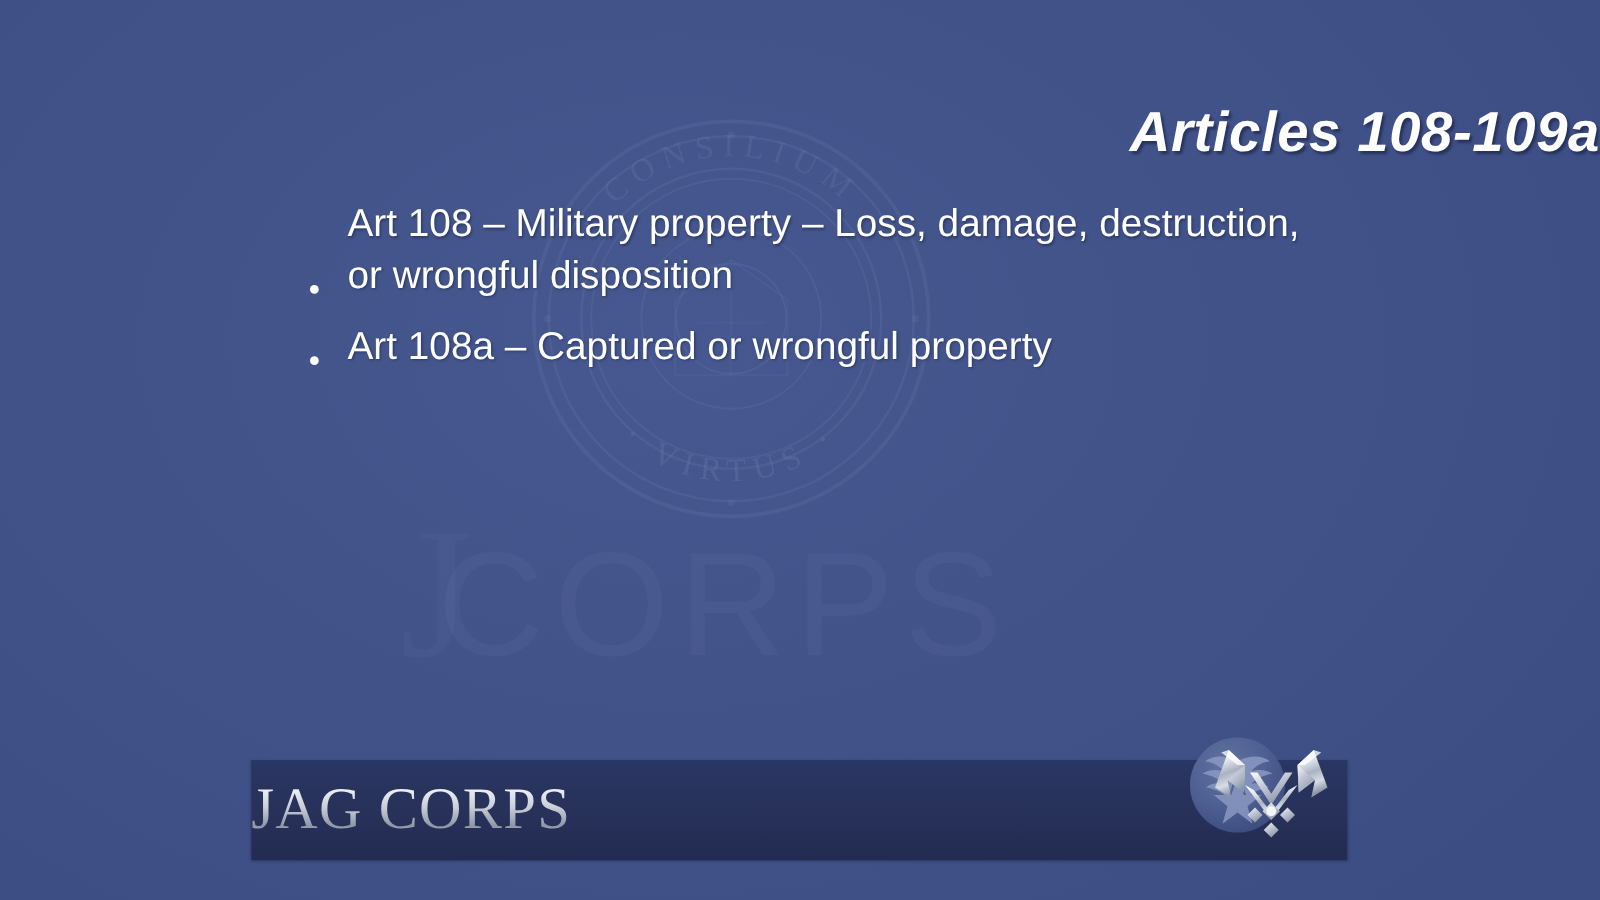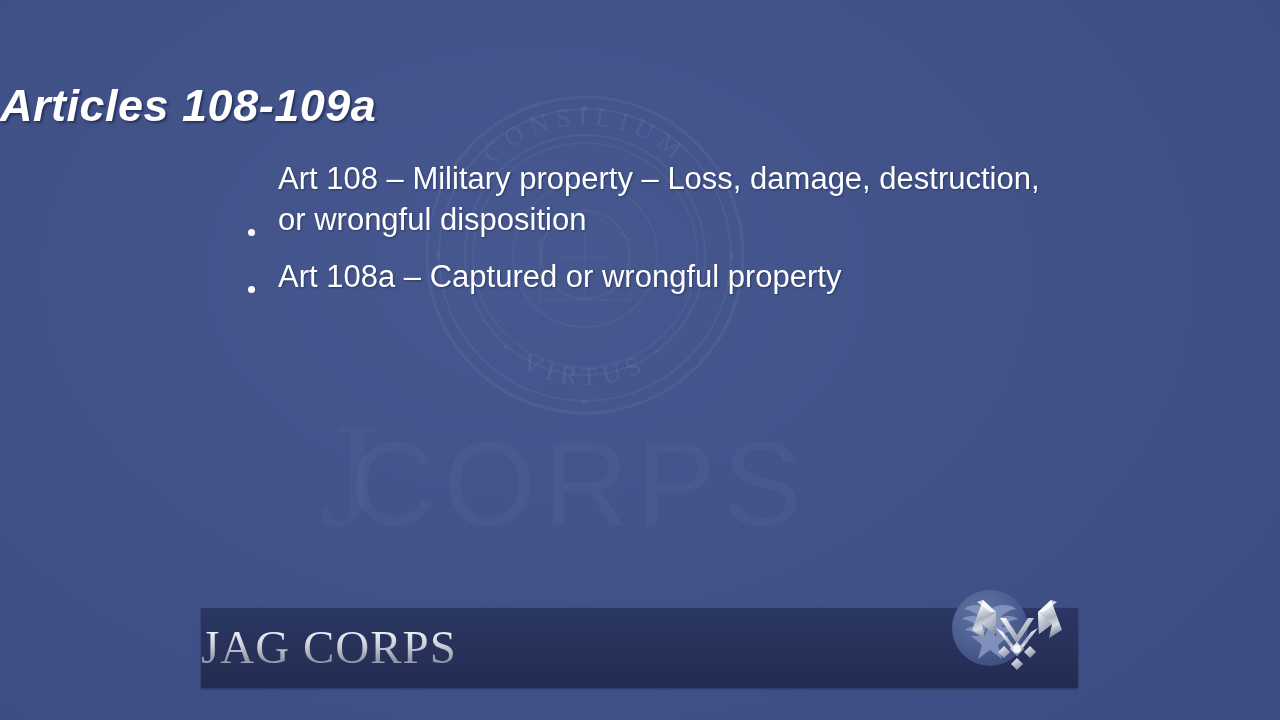--- a/index.html
+++ b/index.html
@@ -58,21 +58,21 @@
     color: rgba(186, 200, 232, 0.13);
     line-height: 1;
   }
 
   
   .title {
     position: absolute;
     left: 0;
     top: 80px;
     width: 1280px;
-    text-align: left;
+    text-align: right;
     font-size: 45px;
     font-weight: bold;
     font-style: italic;
     color: #ffffff;
     letter-spacing: 0.5px;
     text-shadow: 2px 2px 2px rgba(20, 28, 60, 0.55);
   }
 
   
   .body {

